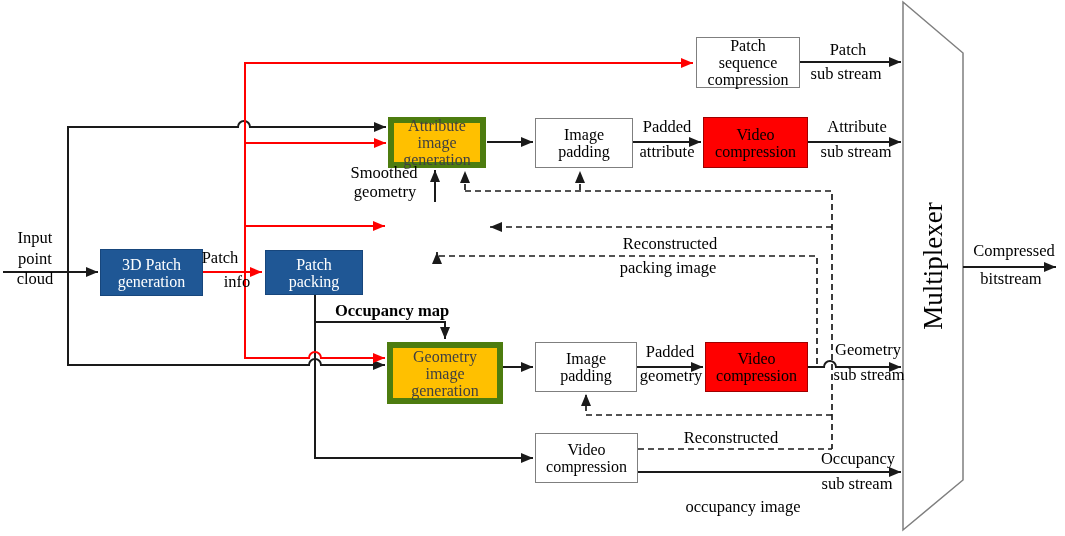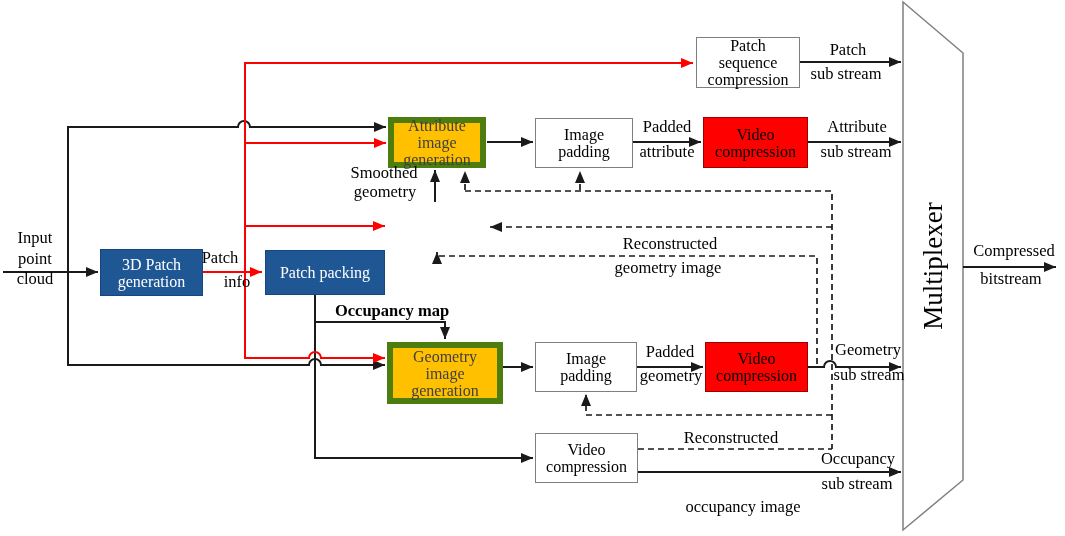--- a/index.html
+++ b/index.html
@@ -67,21 +67,21 @@
       <path d="M465 190 V171" marker-end="url(#ab)"></path>
       <path d="M580 190 V171" marker-end="url(#ab)"></path>
       <path d="M832 227 H490" marker-end="url(#ab)"></path>
       <path d="M817 364 V256 H437 V252" marker-end="url(#ab)"></path>
       <path d="M832 415 H586 V394" marker-end="url(#ab)"></path>
       <path d="M638 449 H832"></path>
     </g>
   </svg>
 
   <div class="box box-blue" style="left:100px;top:249px;width:103px;height:47px;">3D Patch generation</div>
-  <div class="box box-blue" style="left:265px;top:250px;width:120px;height:45px;">Patch packing</div>
+  <div class="box box-blue" style="left:265px;top:250px;width:98px;height:45px;">Patch packing</div>
   <div class="box box-orange" style="left:388px;top:117px;width:98px;height:51px;">Attribute image generation</div>
   <div class="box box-white" style="left:535px;top:118px;width:98px;height:50px;">Image padding</div>
   <div class="box box-red" style="left:703px;top:117px;width:105px;height:51px;">Video compression</div>
   <div class="box box-white" style="left:696px;top:37px;width:104px;height:51px;">Patch sequence compression</div>
   <div class="box box-orange" style="left:387px;top:342px;width:116px;height:62px;">Geometry image generation</div>
   <div class="box box-white" style="left:535px;top:342px;width:102px;height:50px;">Image padding</div>
   <div class="box box-red" style="left:705px;top:342px;width:103px;height:50px;">Video compression</div>
   <div class="box box-white" style="left:535px;top:433px;width:103px;height:50px;">Video compression</div>
 
   <div id="mux-label">Multiplexer</div>
@@ -108,21 +108,21 @@
   <div class="lbl" style="left:857px;top:117px;">Attribute</div>
   <div class="lbl" style="left:856px;top:142px;">sub stream</div>
 
   <div class="lbl" style="left:868px;top:340px;">Geometry</div>
   <div class="lbl" style="left:869px;top:365px;">sub stream</div>
 
   <div class="lbl" style="left:858px;top:449px;">Occupancy</div>
   <div class="lbl" style="left:857px;top:474px;">sub stream</div>
 
   <div class="lbl" style="left:670px;top:234px;">Reconstructed</div>
-  <div class="lbl" style="left:668px;top:258px;">geometry image</div>
+  <div class="lbl" style="left:668px;top:258px;">packing image</div>
 
   <div class="lbl" style="left:731px;top:428px;">Reconstructed</div>
   <div class="lbl" style="left:743px;top:449px;margin-top:48px;">occupancy image</div>
 
   <div class="lbl" style="left:1014px;top:241px;">Compressed</div>
   <div class="lbl" style="left:1011px;top:269px;">bitstream</div>
 
 </div>
 
 </body></html>

